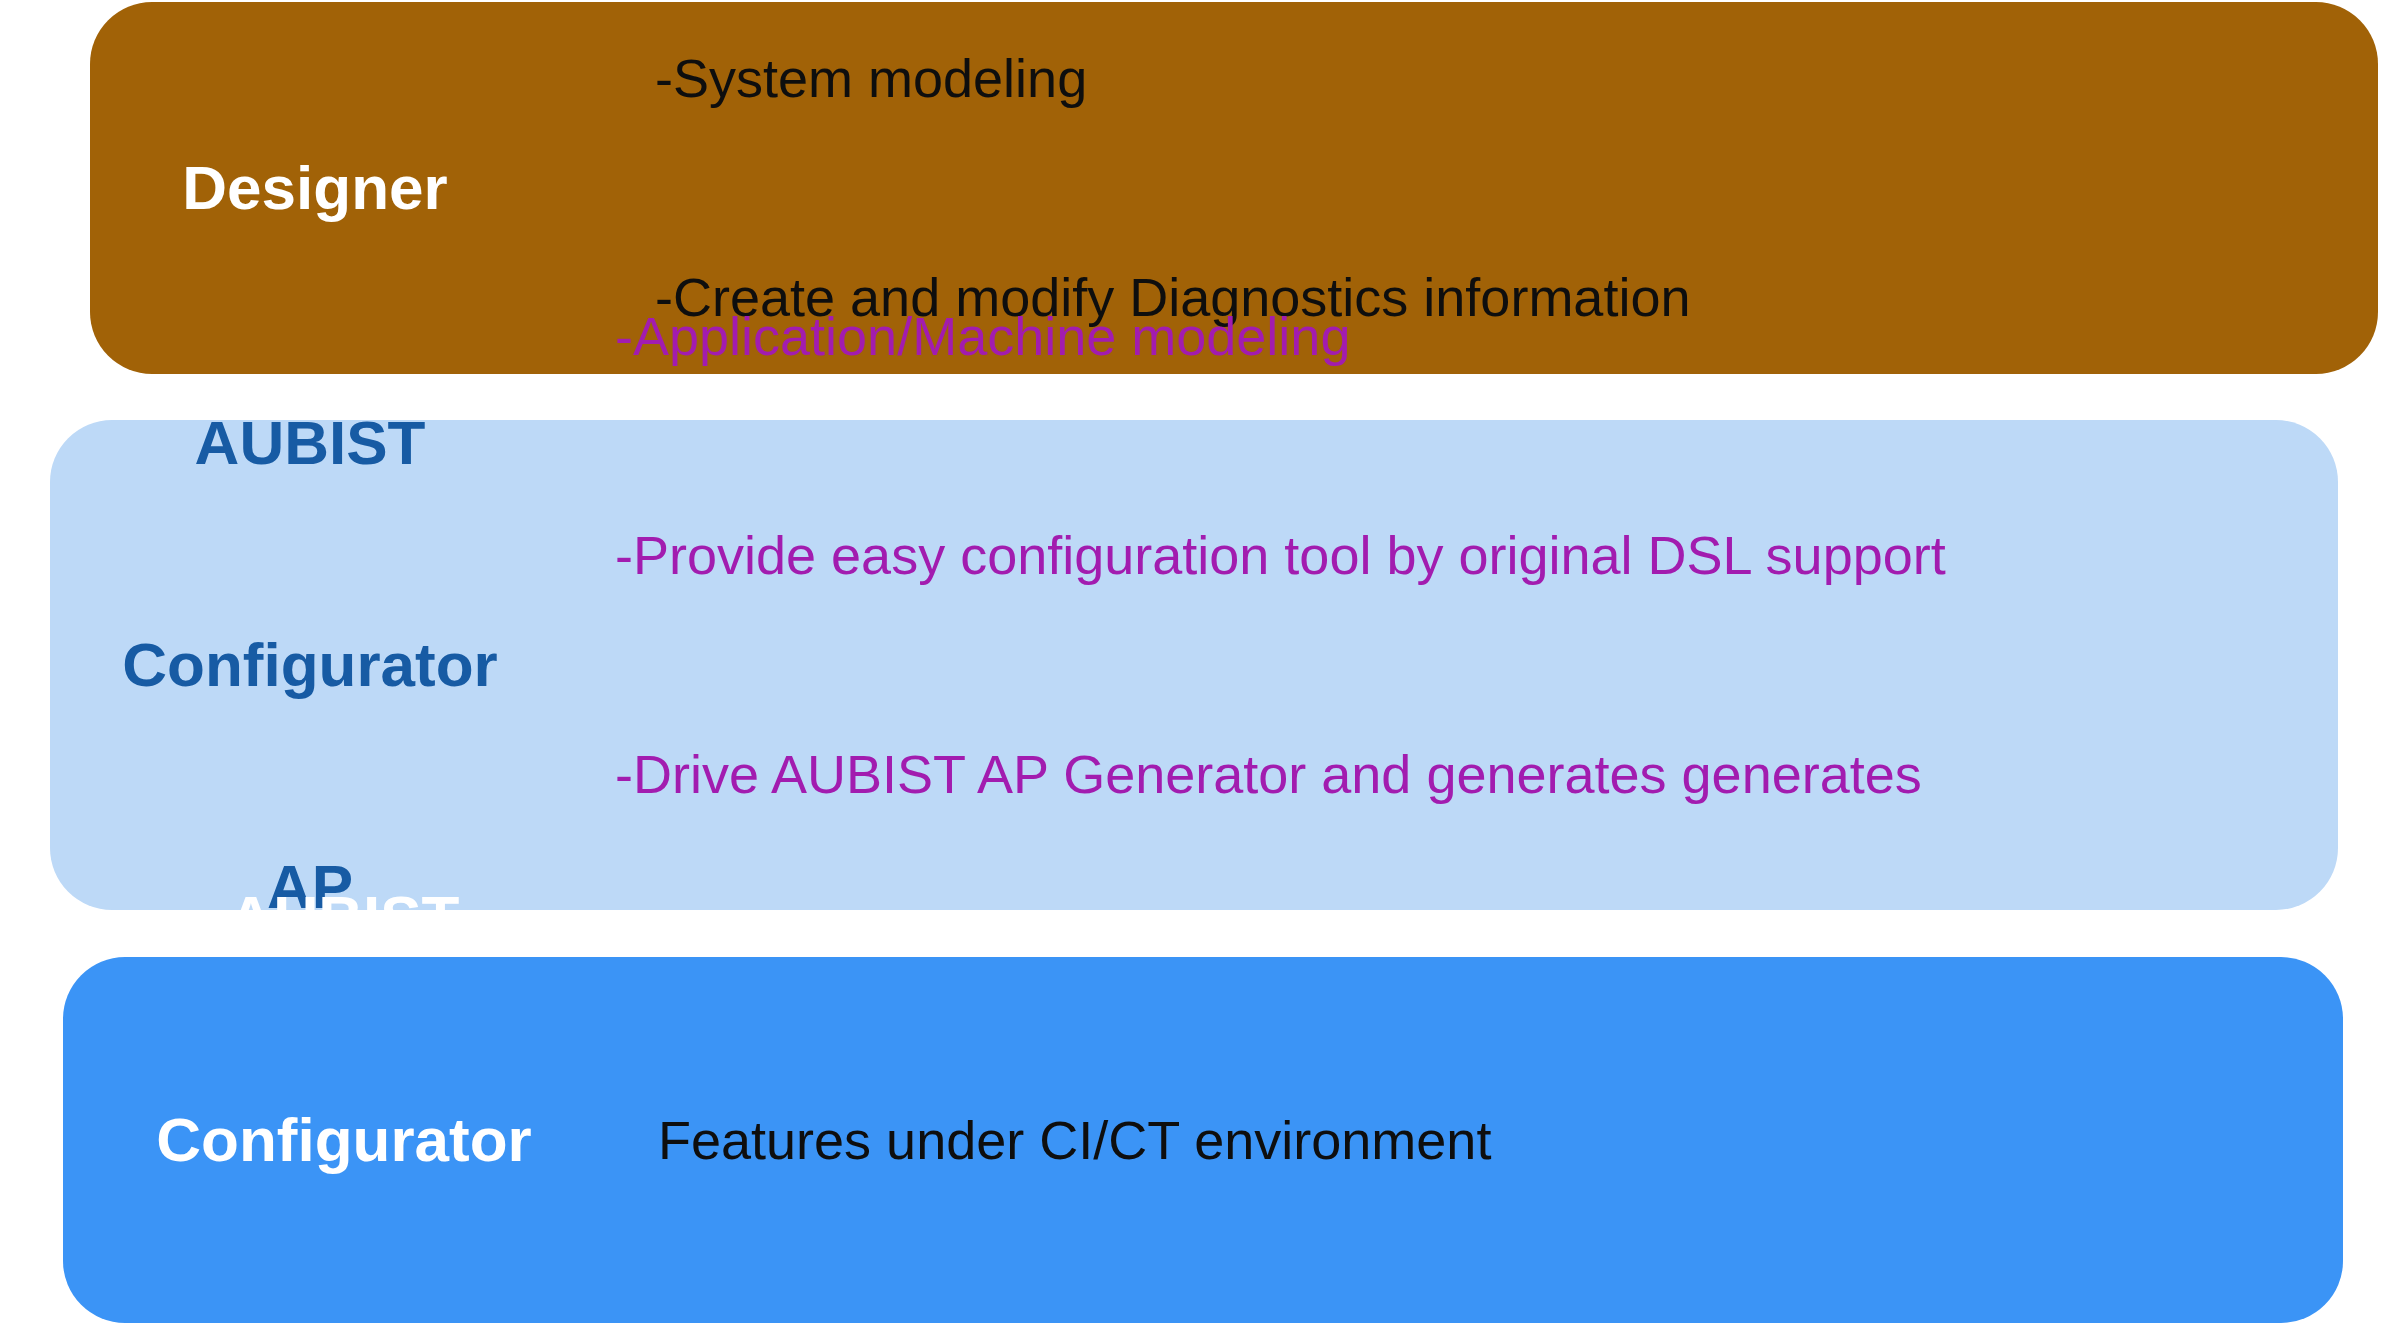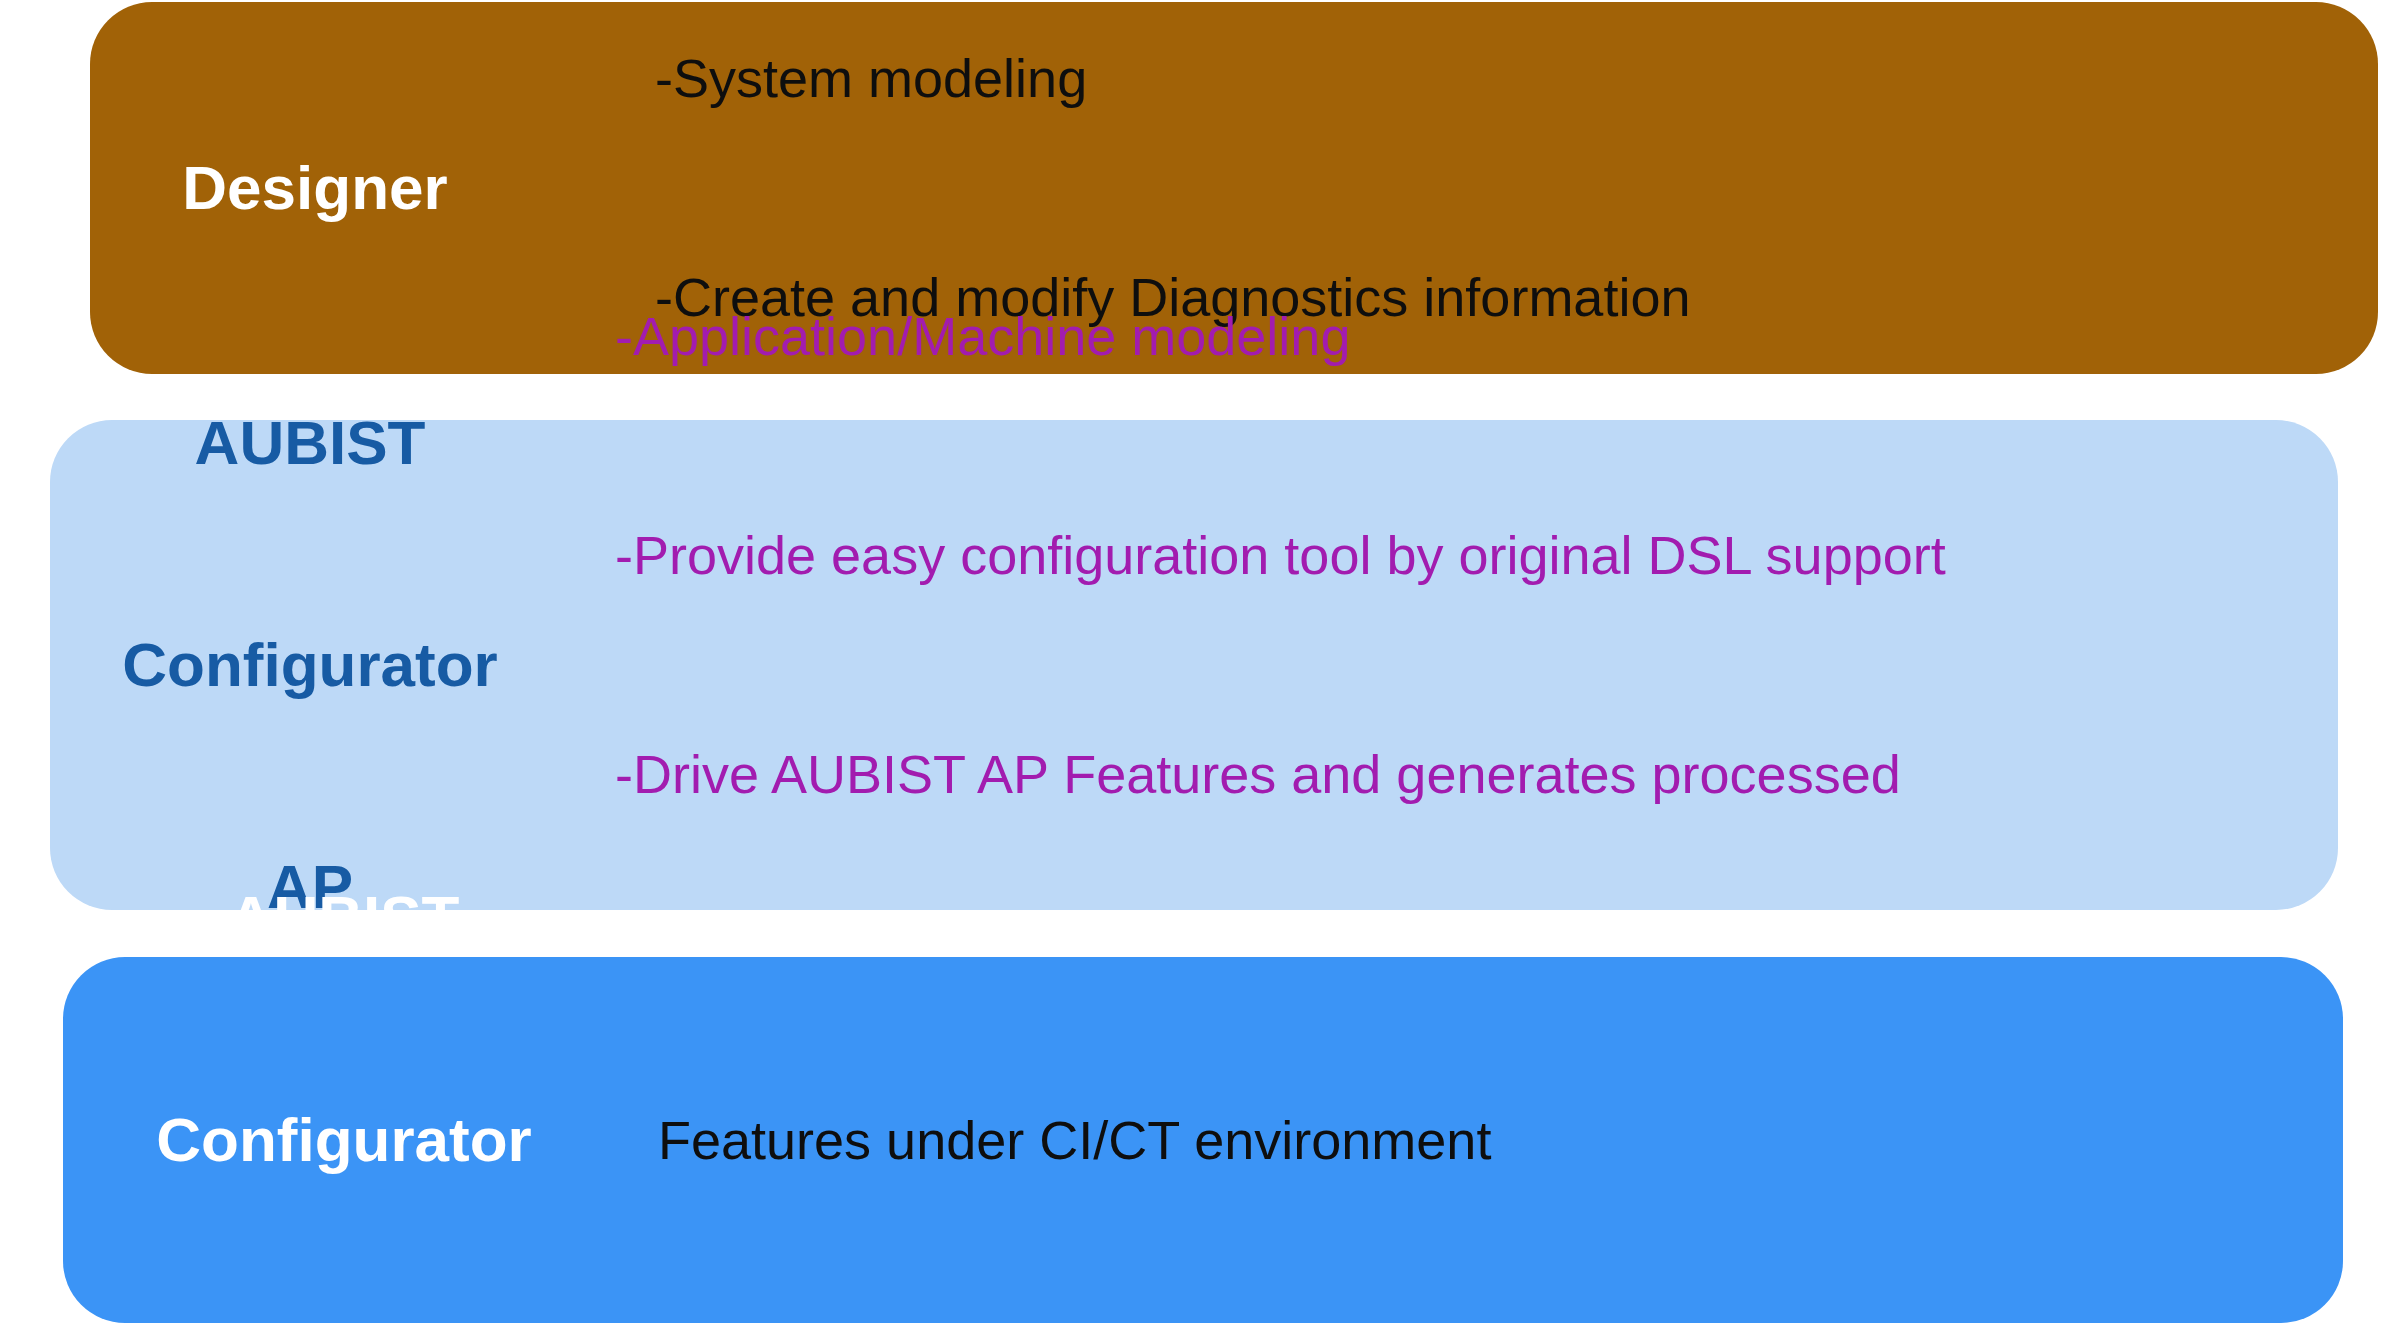--- a/index.html
+++ b/index.html
@@ -81,21 +81,21 @@
 
   <div class="box box-configurator" style="background-color: rgb(189, 217, 247);">
     <div class="title-col" style="color: rgb(23, 91, 164);">
       <div>AUBIST</div>
       <div>Configurator</div>
       <div>AP</div>
     </div>
     <div class="bullets-col" style="color: #a21caf;">
       <div class="bullet-line">-Application/Machine modeling</div>
       <div class="bullet-line">-Provide easy configuration tool by original DSL support</div>
-      <div class="bullet-line">-Drive AUBIST AP Features and generates processed</div>
+      <div class="bullet-line">-Drive AUBIST AP Generator and generates generates</div>
       <div class="bullet-line">-Create and modify software package related information</div>
     </div>
   </div>
 
   <div class="box box-cli" style="background-color: rgb(59, 148, 246);">
     <div class="title-col" style="color: rgb(255, 255, 255);">
       <div>AUBIST</div>
       <div>Configurator</div>
       <div>AP CLI</div>
     </div>

